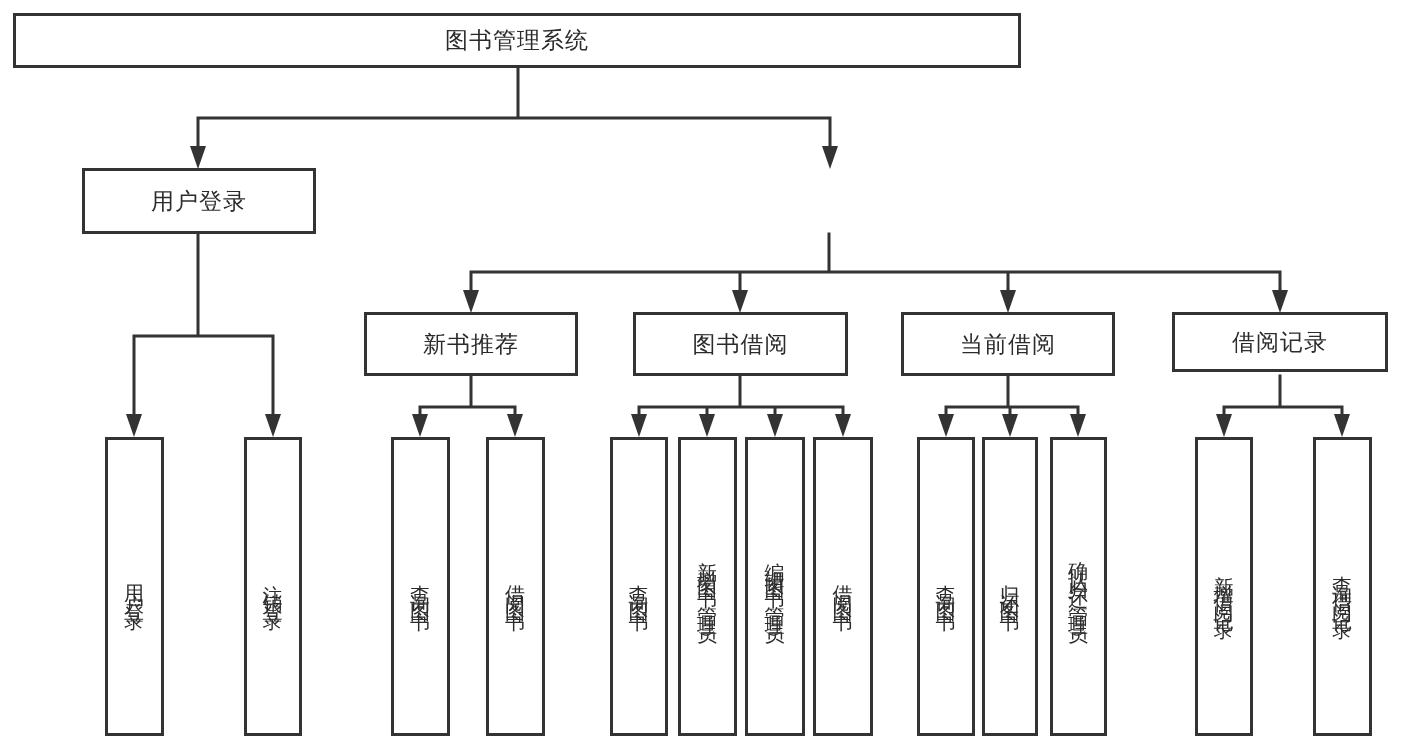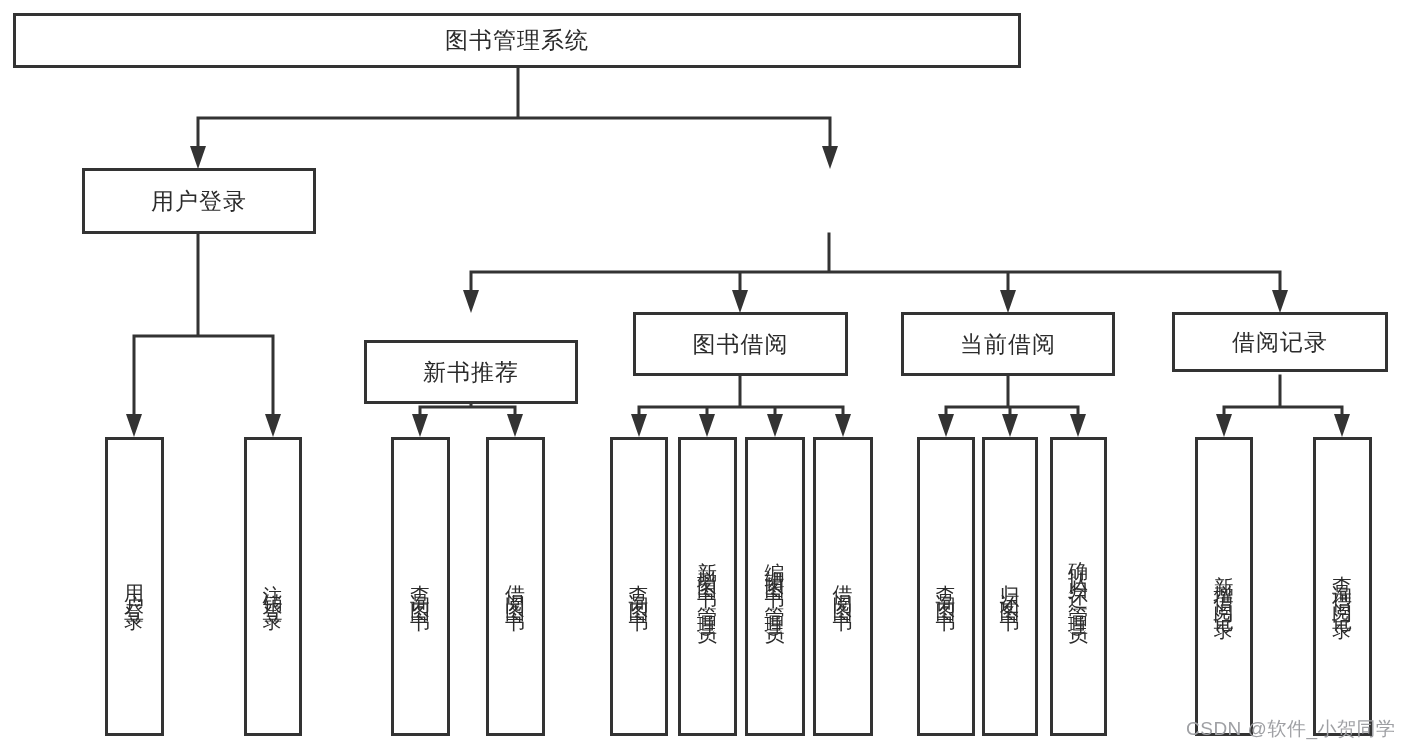--- a/index.html
+++ b/index.html
@@ -45,21 +45,21 @@
     text-orientation: mixed;
     font-size: 20px;
     letter-spacing: 9px;
     line-height: 1;
     color: #2b2b2b;
   }
   
   .n-root           { left: 13px;   top: 13px;  width: 1008px; height: 55px; }
   .n-user-login     { left: 82px;   top: 168px; width: 234px;  height: 66px; }
   .n-book-mgmt      { left: 712px;  top: 168px; width: 234px;  height: 66px; }
-  .n-new-book-rec   { left: 364px;  top: 312px; width: 214px;  height: 64px; margin-top: 28px; }
+  .n-new-book-rec   { left: 364px;  top: 312px; width: 214px;  height: 64px; }
   .n-book-borrow    { left: 633px;  top: 312px; width: 215px;  height: 64px; }
   .n-current-borrow { left: 901px;  top: 312px; width: 214px;  height: 64px; }
   .n-borrow-record  { left: 1172px; top: 312px; width: 216px;  height: 60px; }
   
   .vbox { top: 437px; height: 299px; }
   .v-login        { left: 105px;  width: 59px; }
   .v-logout       { left: 244px;  width: 58px; }
   .v-rec-query    { left: 391px;  width: 59px; }
   .v-rec-borrow   { left: 486px;  width: 59px; }
   .v-bb-query     { left: 610px;  width: 58px; }
@@ -189,15 +189,14 @@
     <span>确认归还（管理员）</span>
   </div>
 
   <div class="node vbox v-br-add">
     <span>新增借阅记录</span>
   </div>
   <div class="node vbox v-br-query">
     <span>查询借阅记录</span>
   </div>
 
-  <div id="watermark">CSDN @软件_小贺同学</div>
 
 </div>
 
 </body></html>

